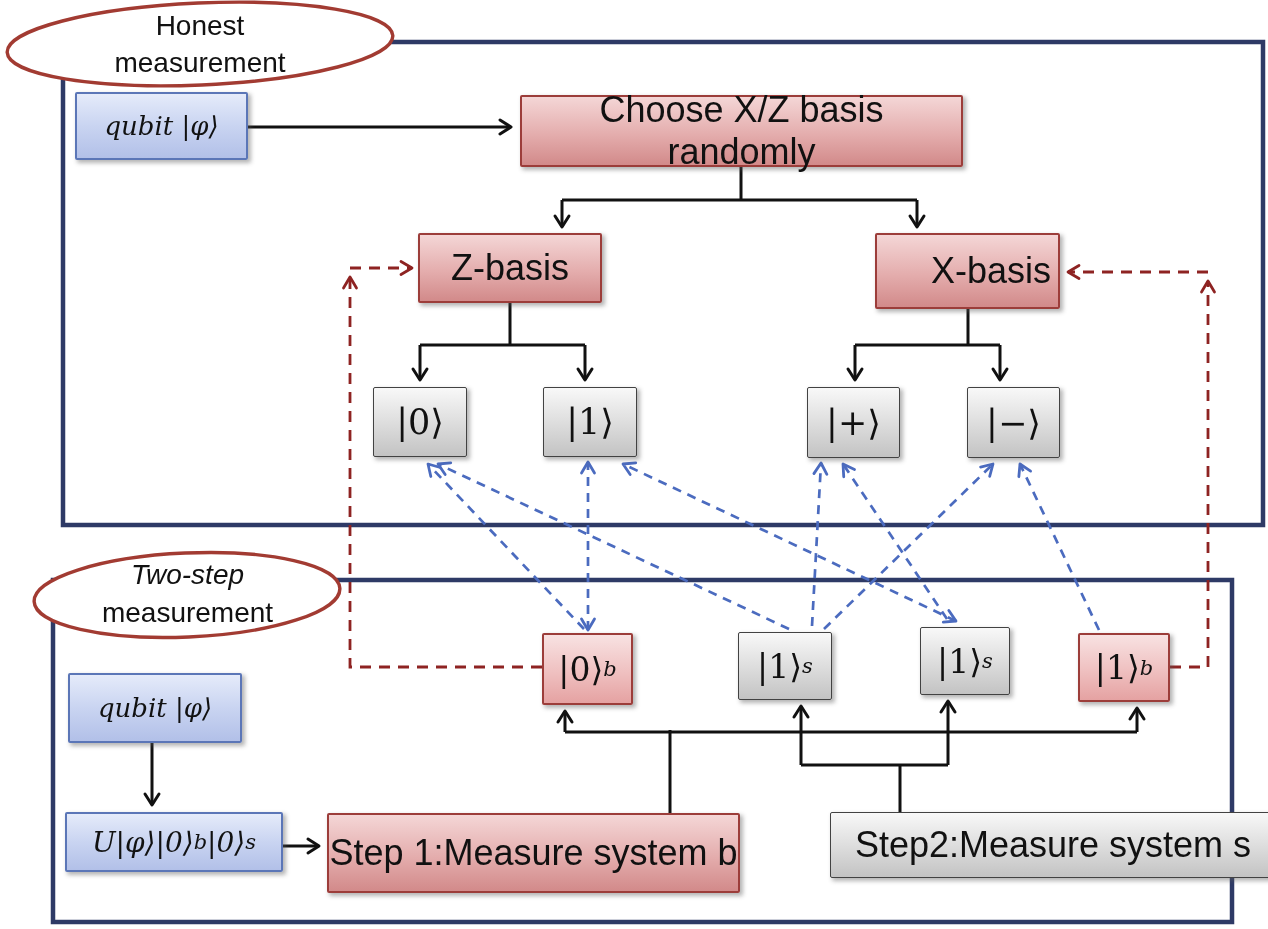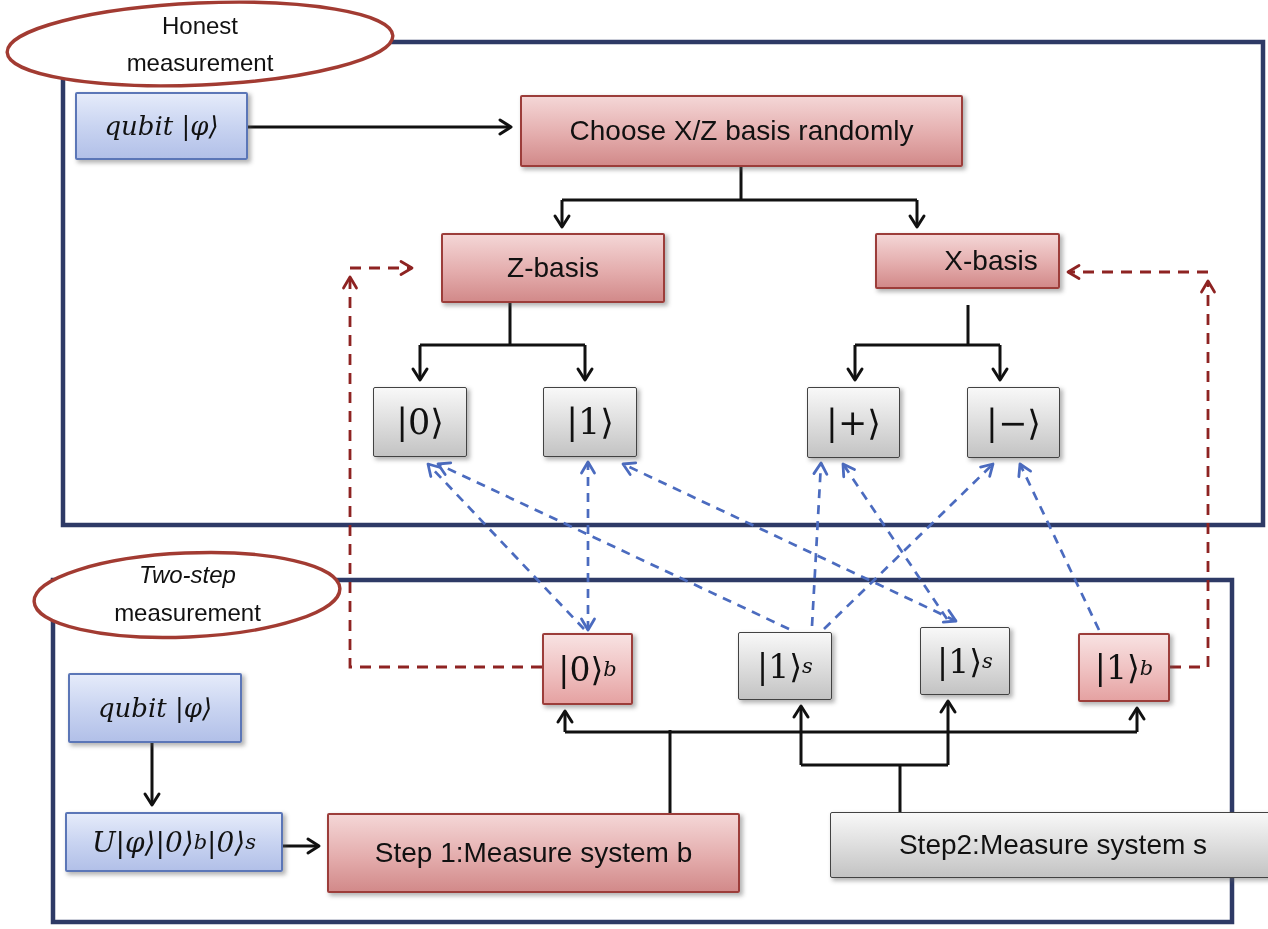--- a/index.html
+++ b/index.html
@@ -12,34 +12,34 @@
        box-shadow:2.5px 2.5px 4px rgba(90,90,90,.45);}
   .blue-box{background:linear-gradient(180deg,#e5ebfa 0%,#c9d4f1 50%,#b2c0e8 100%);
             border:2.5px solid #5b76b7;}
   .red-box{background:linear-gradient(180deg,#f4d6d6 0%,#e4adad 55%,#d28a8a 100%);
            border:2px solid #9c3d3a;}
   .pink-box{background:linear-gradient(180deg,#f8e2e2 0%,#efc0c0 55%,#e5a2a2 100%);
             border:2px solid #9c3d3a;}
   .gray-box{background:linear-gradient(180deg,#f8f8f8 0%,#dedede 50%,#c3c3c3 100%);
             border:1.8px solid #424242;}
 
-  .label{font-size:28px;}
+  .label{font-size:36px;}
   .math{font-family:"DejaVu Serif","DejaVu Sans",serif;font-style:italic;font-size:26px;}
   .ket{font-family:"DejaVu Serif","DejaVu Sans",serif;font-style:normal;font-size:35px;}
   .ket-sm{font-family:"DejaVu Serif","DejaVu Sans",serif;font-style:normal;font-size:33px;}
   sub.ksub{font-family:"DejaVu Serif","DejaVu Sans",serif;font-style:italic;
            font-size:21px;line-height:0;vertical-align:-9px;}
 
-  .ellipse-label{position:absolute;text-align:center;font-size:24px;line-height:32px;}
+  .ellipse-label{position:absolute;text-align:center;font-size:28px;line-height:32px;}
 
   
   #c-top-qubit{left:75px;top:92px;width:173px;height:68px;}
   #c-choose{left:520px;top:95px;width:443px;height:72px;}
-  #c-z{left:418px;top:233px;width:224px;height:70px;margin-left:23px;}
-  #c-x{left:875px;top:233px;width:185px;height:56px;padding-left:47px;}
+  #c-z{left:418px;top:233px;width:184px;height:70px;}
+  #c-x{left:875px;top:233px;width:185px;height:76px;padding-left:47px;}
   #k-zero{left:373px;top:387px;width:94px;height:70px;}
   #k-one{left:543px;top:387px;width:94px;height:70px;}
   #k-plus{left:807px;top:387px;width:93px;height:71px;}
   #k-minus{left:967px;top:387px;width:93px;height:71px;}
   #c-bot-qubit{left:68px;top:673px;width:174px;height:70px;}
   #c-u{left:65px;top:812px;width:218px;height:60px;font-size:28px;}
   #c-step1{left:327px;top:813px;width:413px;height:80px;}
   #c-step2{left:830px;top:812px;width:446px;height:66px;}
   #o-0b{left:542px;top:633px;width:91px;height:72px;}
   #o-1sL{left:738px;top:632px;width:94px;height:68px;}

